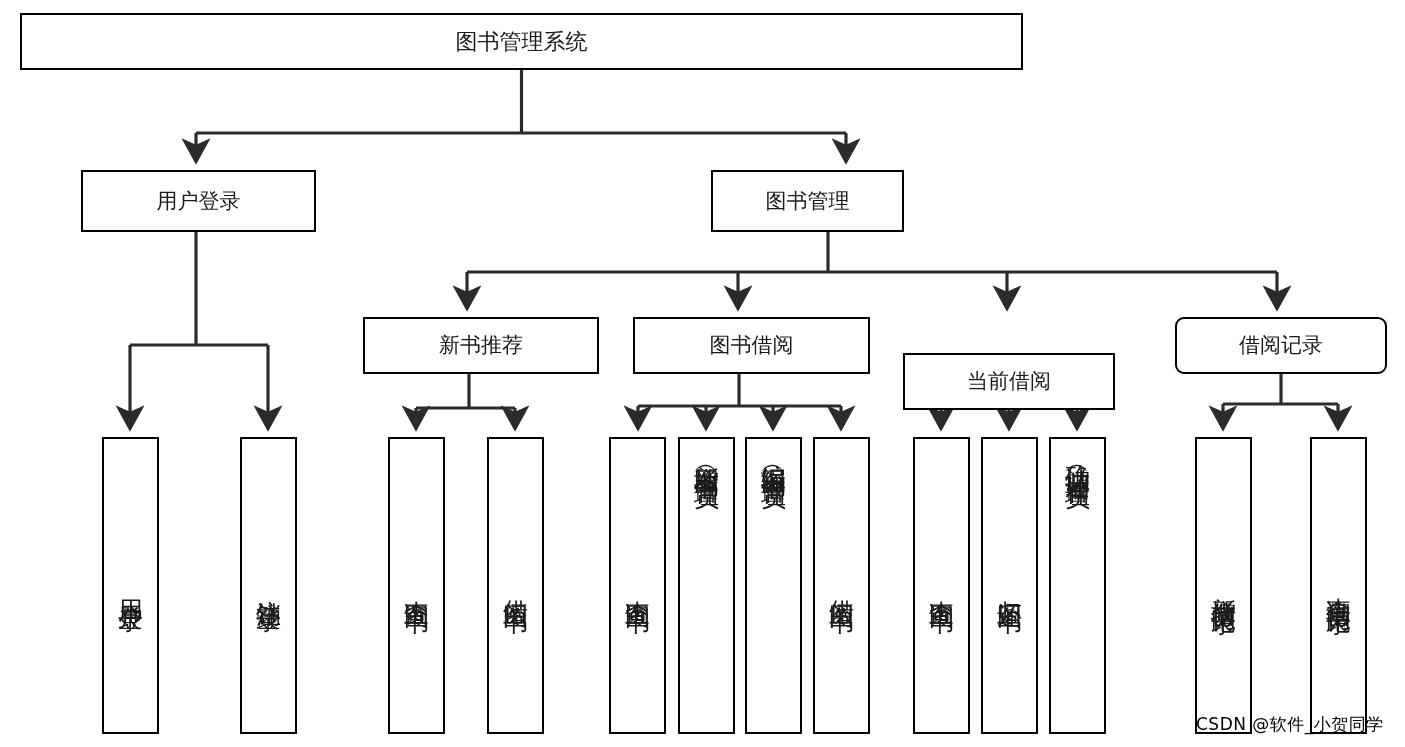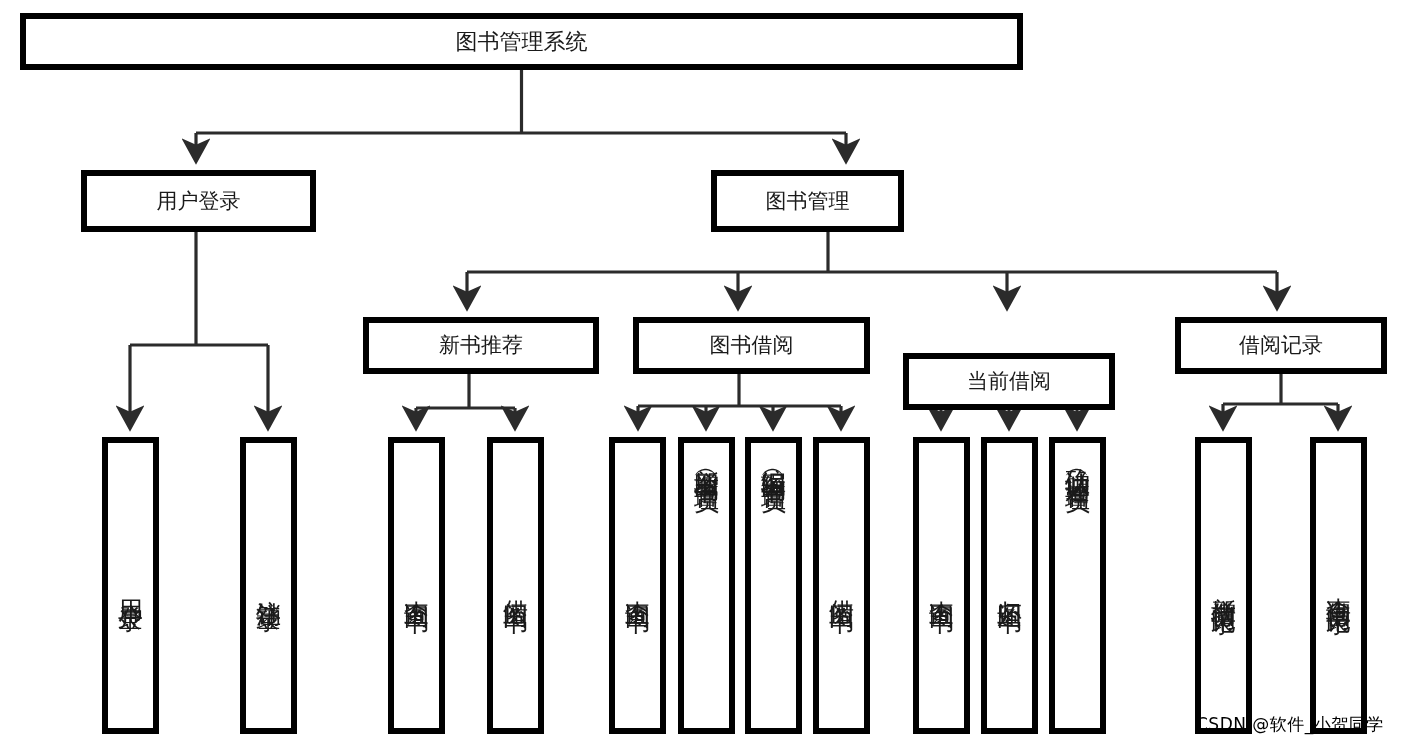--- a/index.html
+++ b/index.html
@@ -22,21 +22,21 @@
     position: absolute;
     left: 0;
     top: 0;
     width: 1405px;
     height: 747px;
     pointer-events: none;
   }
   .node {
     position: absolute;
     box-sizing: border-box;
-    border: 6px solid #000000;
+    border: 2px solid #000000;
     background: #ffffff;
     display: flex;
     align-items: center;
     justify-content: center;
     color: #1a1a1a;
   }
   .node .label {
     display: block;
     text-align: center;
     line-height: 1.18;
@@ -144,21 +144,21 @@
 
   <div class="node horiz" style="left:363px; top:317px; width:236px; height:57px;">
     <span class="label">新书推荐</span>
   </div>
   <div class="node horiz" style="left:633px; top:317px; width:237px; height:57px;">
     <span class="label">图书借阅</span>
   </div>
   <div class="node horiz" style="left:903px; top:317px; width:212px; height:57px;margin-top:36px;">
     <span class="label">当前借阅</span>
   </div>
-  <div class="node horiz" style="left:1175px; top:317px; width:212px; height:57px;">
+  <div class="node horiz" style="left:1175px; top:317px; width:212px; height:57px;border-radius:9px;">
     <span class="label">借阅记录</span>
   </div>
 
   <div class="node vert centered" style="left:102px; top:437px; width:57px; height:297px;">
     <span class="label">用户登录</span>
   </div>
   <div class="node vert centered" style="left:240px; top:437px; width:57px; height:297px;">
     <span class="label">注销登录</span>
   </div>
 

